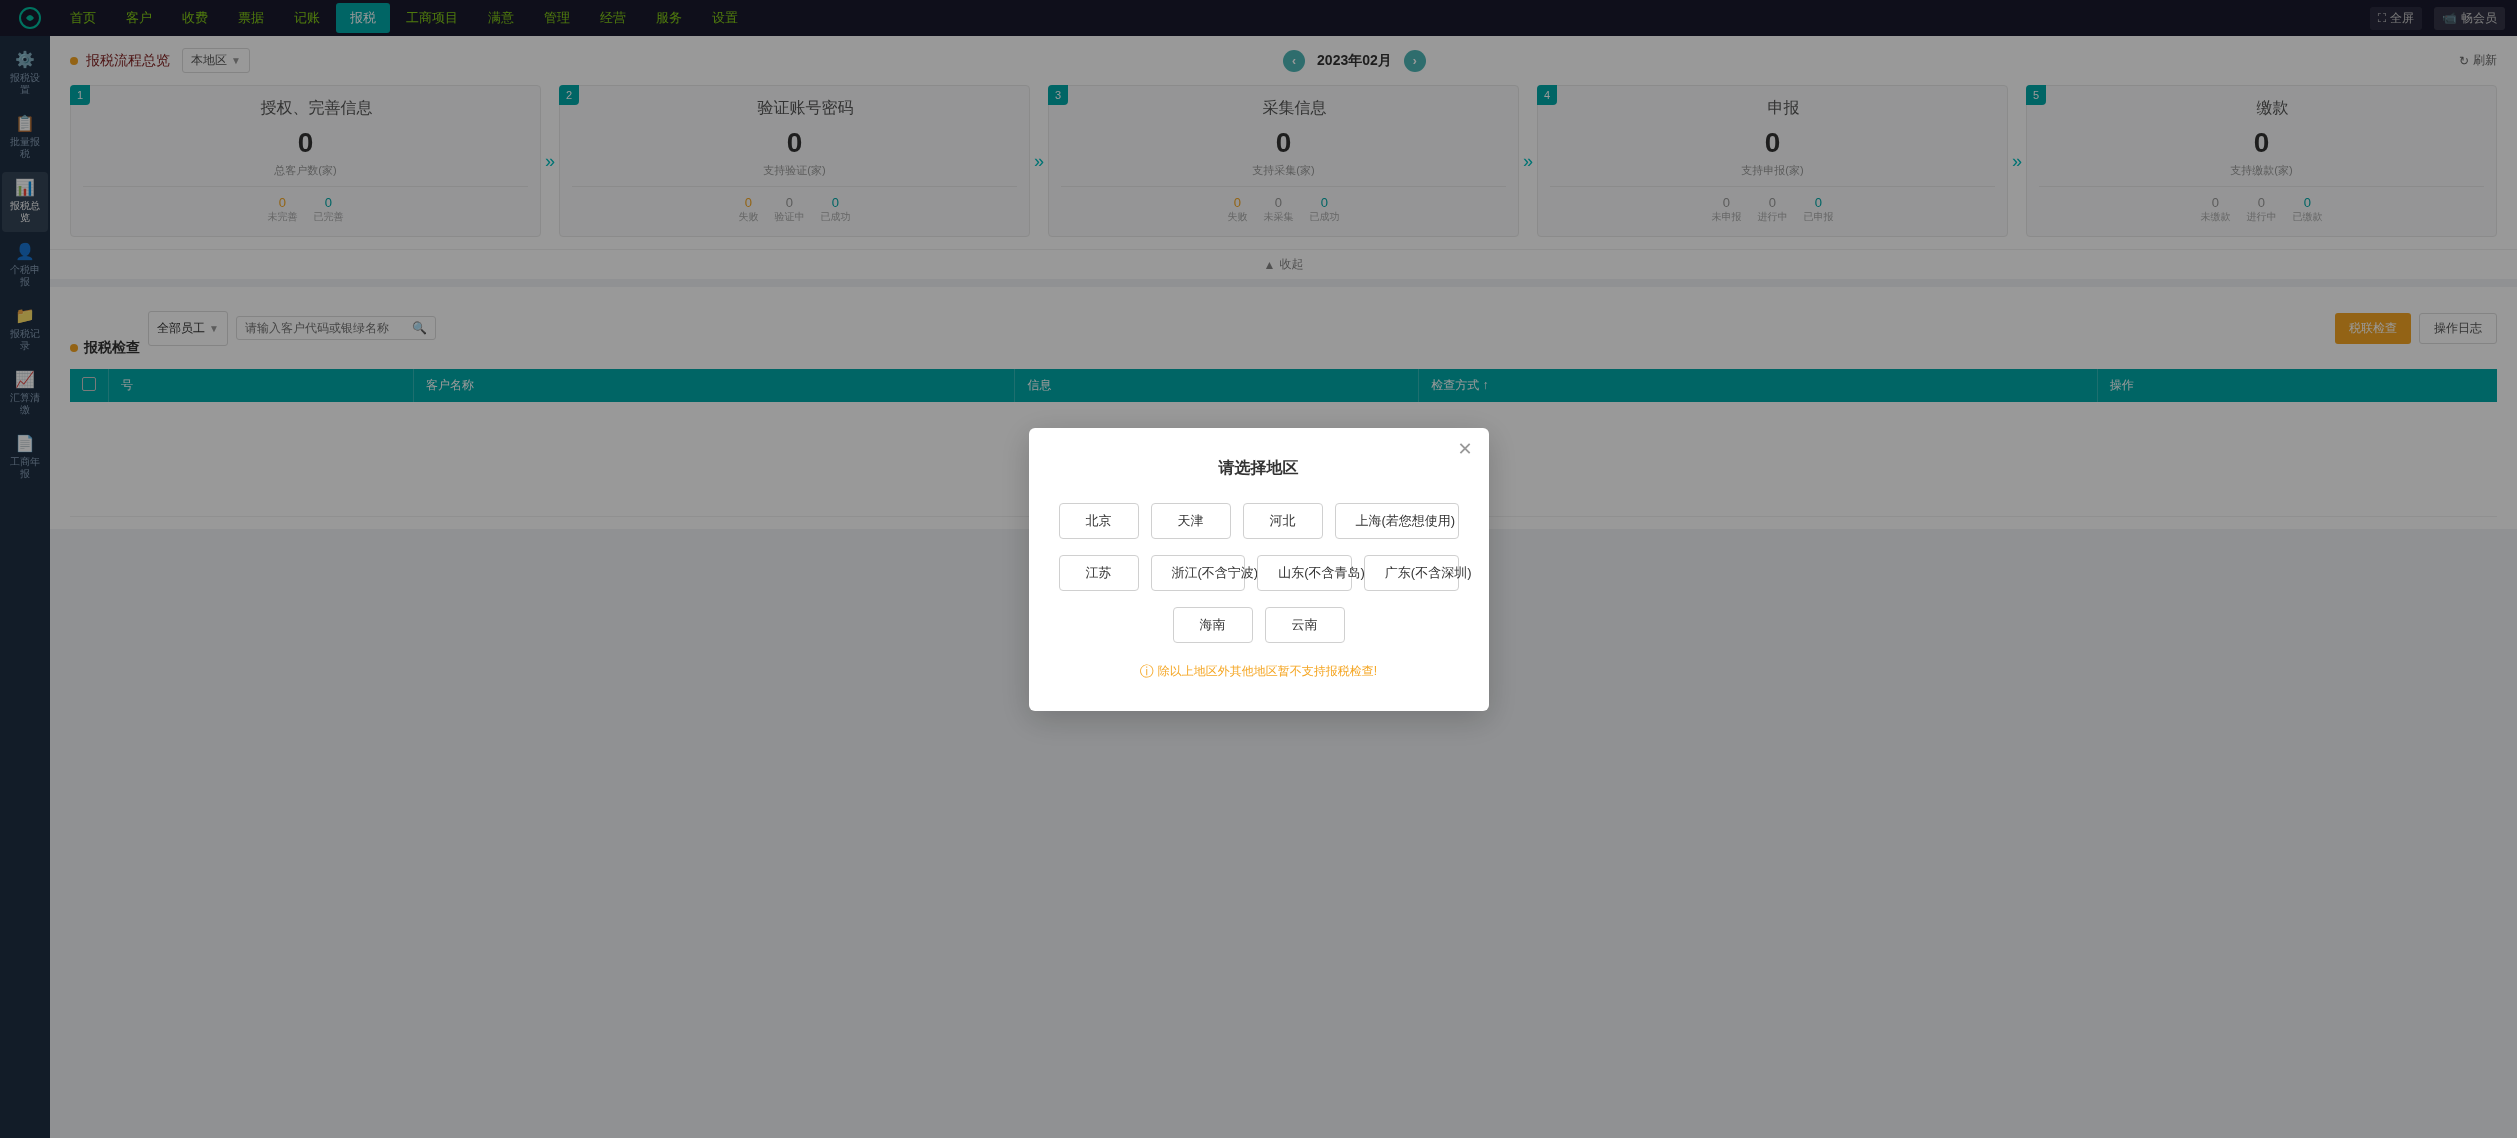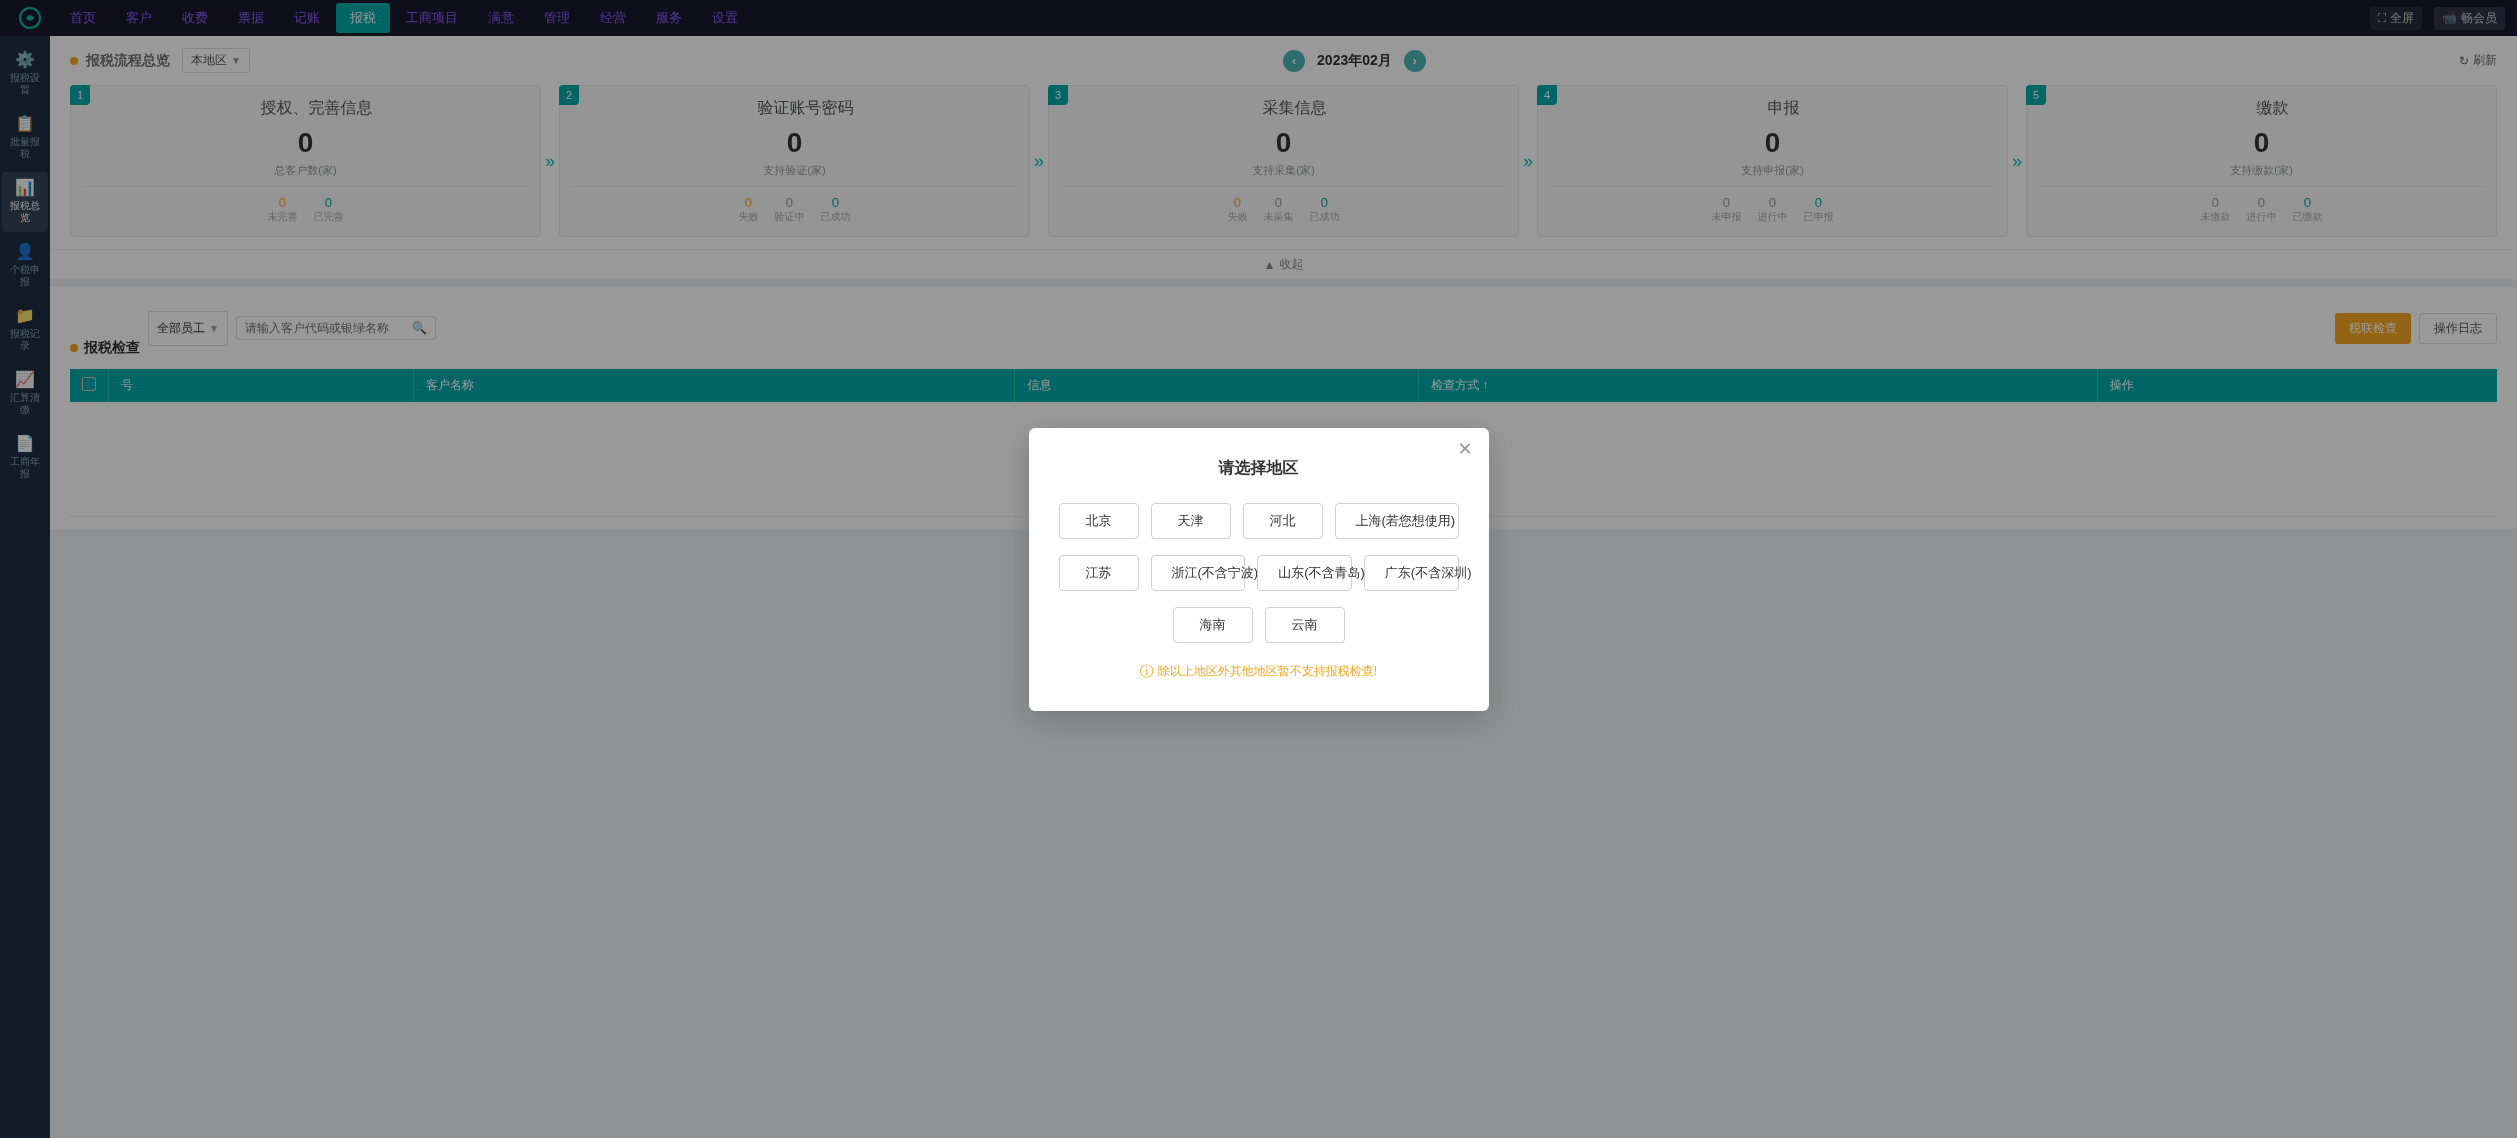--- a/index.html
+++ b/index.html
@@ -24,21 +24,21 @@
       margin-right: 8px;
     }
     .top-nav .logo svg { width: 24px; height: 24px; }
     .top-nav .nav-items {
       display: flex;
       align-items: center;
       flex: 1;
       gap: 2px;
     }
     .top-nav .nav-item {
-      color: #8b5cf6;
+      color: #84cc16;
       padding: 6px 14px;
       cursor: pointer;
       font-size: 13px;
       border-radius: 3px;
       white-space: nowrap;
     }
     .top-nav .nav-item.active { color: #fff; background: #00a8a8; }
     .top-nav .nav-right {
       display: flex;
       align-items: center;
@@ -111,22 +111,22 @@
       display: flex;
       align-items: center;
       justify-content: space-between;
       margin-bottom: 12px;
     }
     .flow-title {
       display: flex;
       align-items: center;
       gap: 8px;
       font-size: 14px;
-      font-weight: bold;
-      color: #737373;
+      font-weight: normal;
+      color: #7f1d1d;
     }
     .flow-title .dot { width: 8px; height: 8px; background: #f5a623; border-radius: 50%; }
     .region-selector {
       display: flex;
       align-items: center;
       gap: 4px;
       border: 1px solid #ddd;
       border-radius: 3px;
       padding: 3px 8px;
       cursor: pointer;

